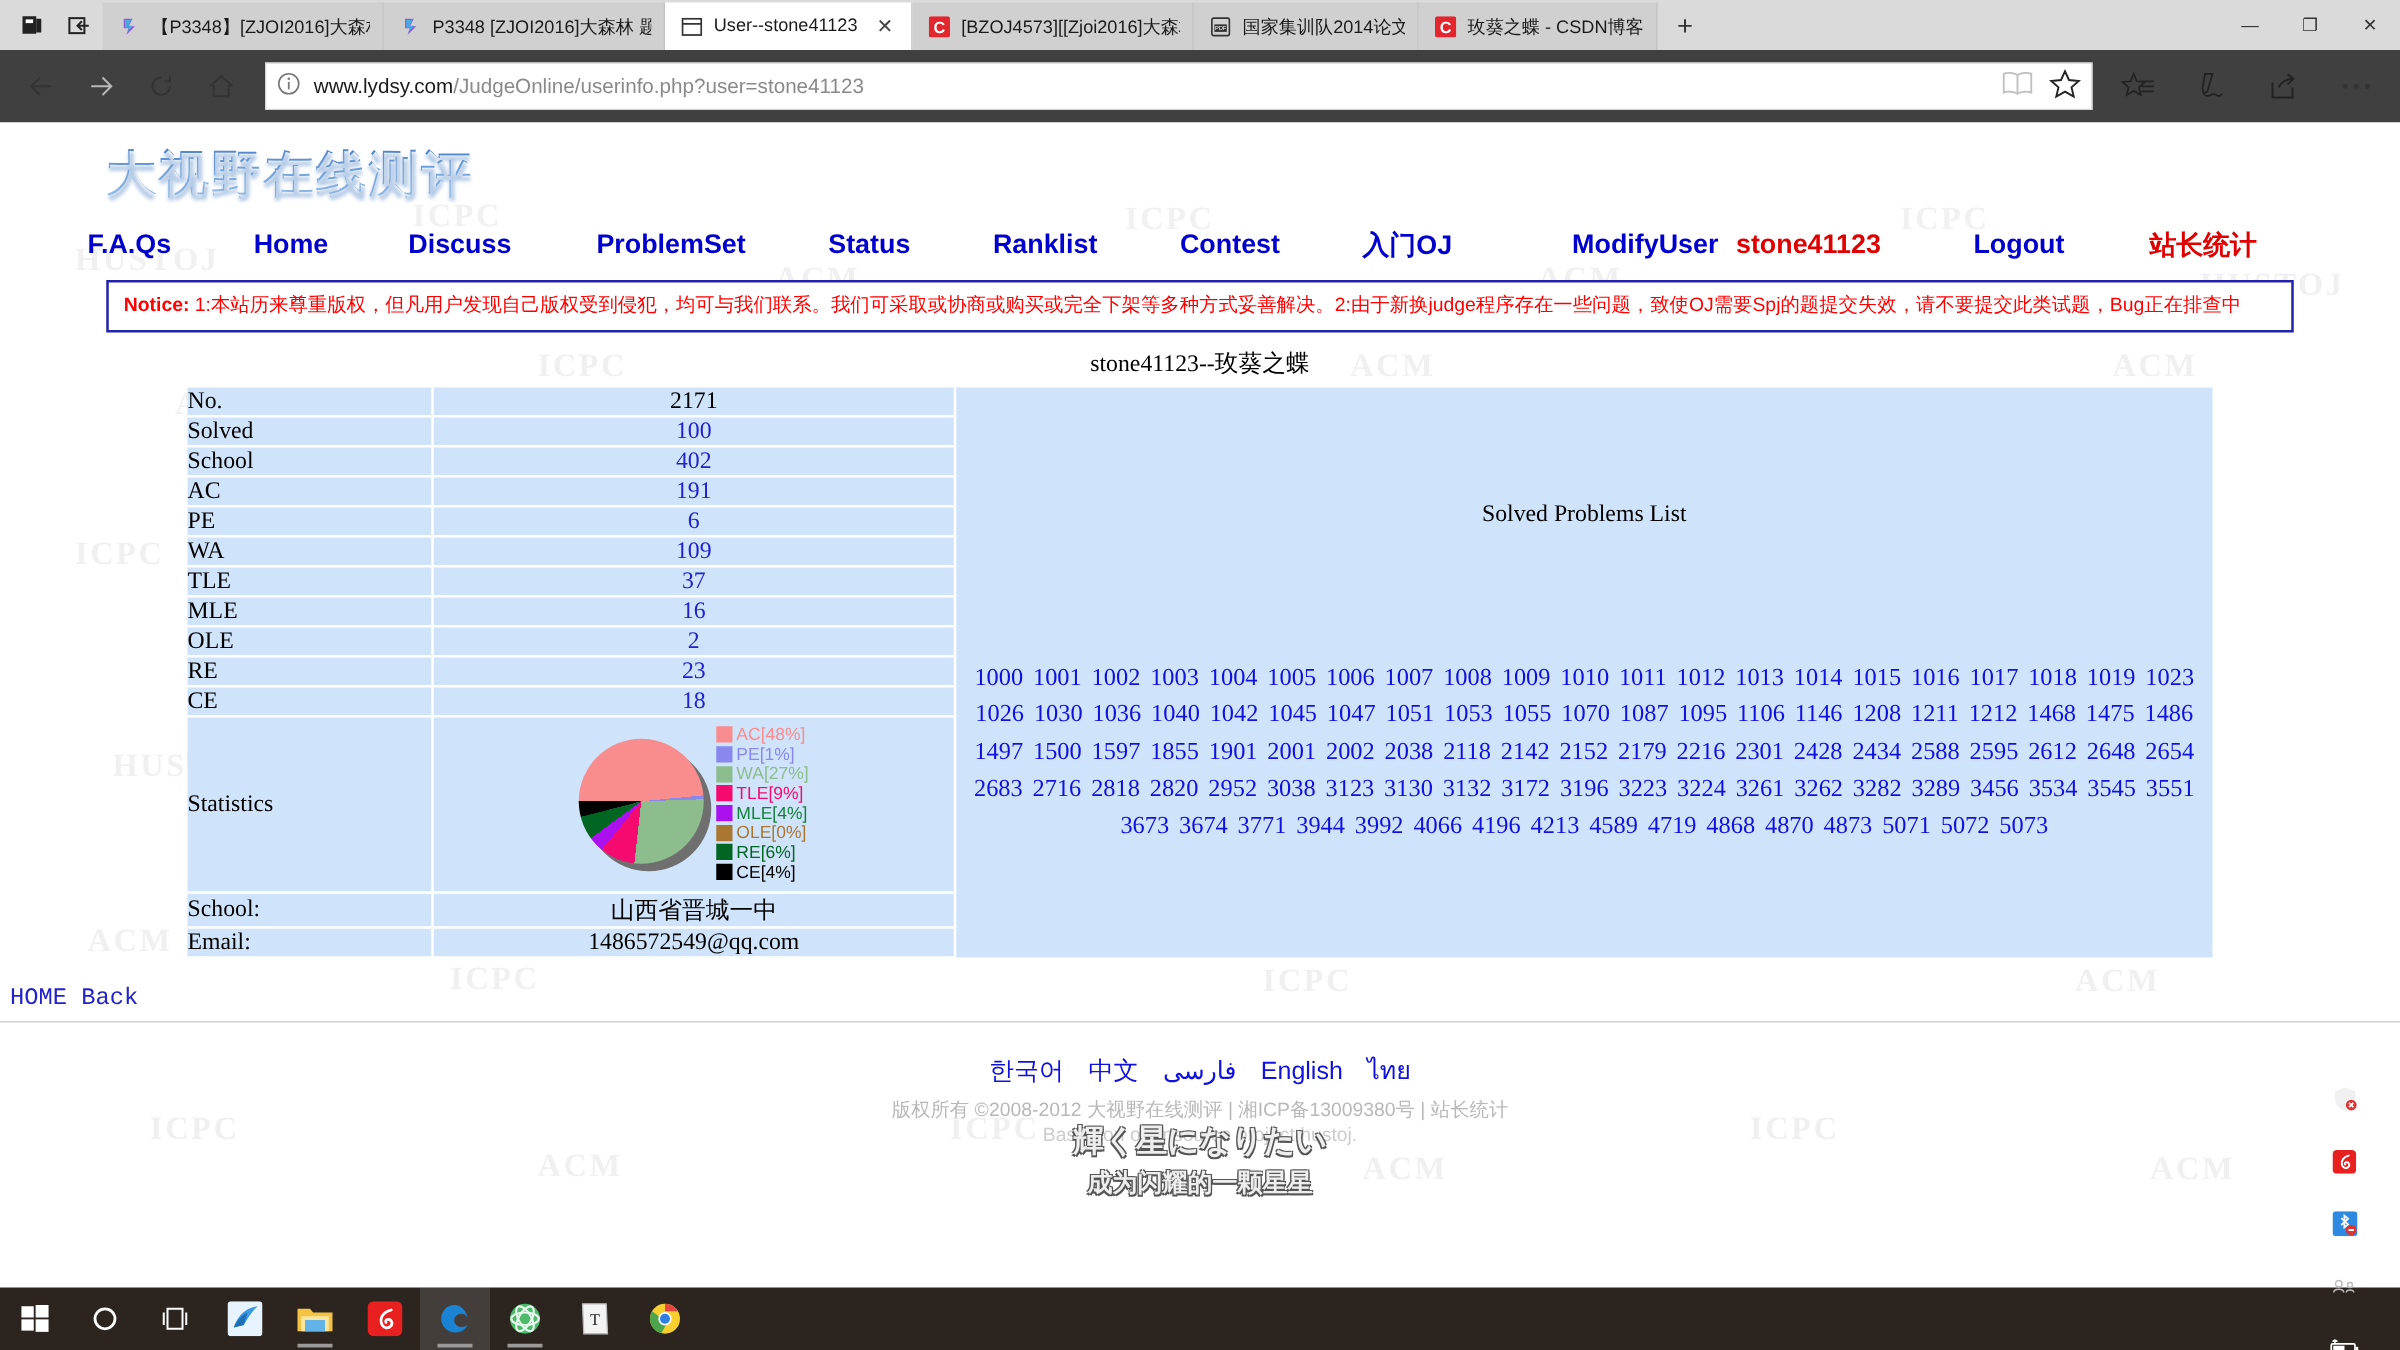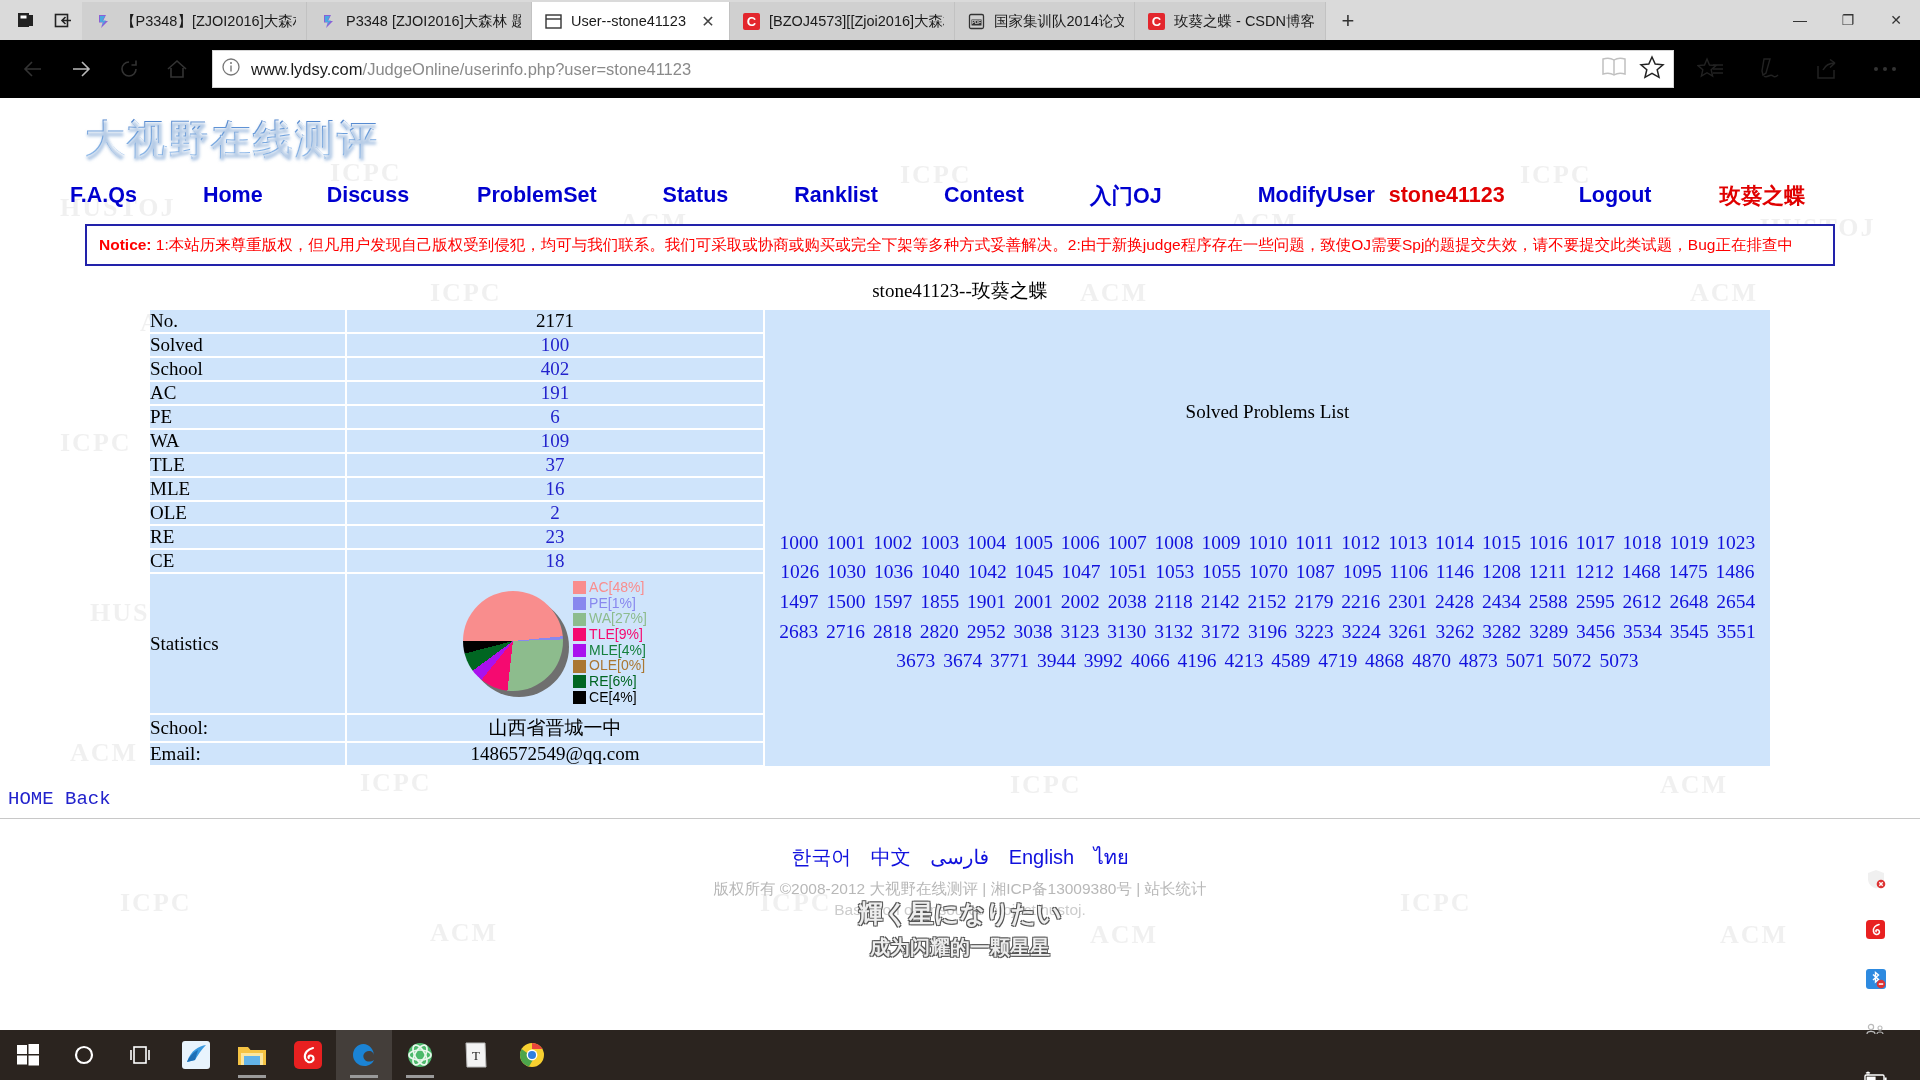--- a/index.html
+++ b/index.html
@@ -28,21 +28,21 @@
   .tab.active { background:#ffffff; }
   .tab .favicon { width:19px; height:19px; flex:0 0 19px; display:flex; align-items:center; justify-content:center; }
   .tab .ttl {
     white-space:nowrap; overflow:hidden; text-overflow:clip; flex:1 1 auto;
     font-size:14.5px;
   }
   .tab .xbtn { width:22px; height:22px; flex:0 0 22px; display:flex; align-items:center; justify-content:center; color:#444; font-size:16px; }
   .newtab { width:44px; height:38px; display:flex; align-items:center; justify-content:center; font-size:22px; color:#333; font-weight:300;}
   .wincontrols { position:absolute; right:0; top:0; height:40px; display:flex; }
   .wincontrols div { width:48px; height:40px; display:flex; align-items:center; justify-content:center; color:#333; font-size:14px;}
-  .navbar { height:58px; background:#000000; display:flex; align-items:center; padding:0 10px; gap:2px; }
+  .navbar { height:58px; background:#404040; display:flex; align-items:center; padding:0 10px; gap:2px; }
   .navbtn { width:46px; height:46px; display:flex; align-items:center; justify-content:center; color:#333; }
   .navbtn.dim { color:#b9b9b9; }
   .urlbar {
     flex:1 1 auto; height:38px; background:#fff; border:1px solid #d6d6d6;
     margin-left:10px; margin-right:10px; display:flex; align-items:center;
     padding:0 8px; gap:10px;
   }
   .urlbar .utext { font-size:16.5px; color:#1a1a1a; white-space:nowrap; }
   .urlbar .utext .dim { color:#8a8a8a; }
   .urlbar .right-icons { margin-left:auto; display:flex; gap:12px; align-items:center; }
@@ -392,21 +392,21 @@
         <a href="#">Contest</a>
           <span class="sp" style="width:66px"></span>
         <a href="#">入门OJ</a>
           <span class="sp" style="width:96px"></span>
         <a href="#">ModifyUser</a>
           <span class="sp" style="width:14px"></span>
         <a href="#" class="red">stone41123</a>
           <span class="sp" style="width:74px"></span>
         <a href="#">Logout</a>
           <span class="sp" style="width:68px"></span>
-        <a href="#" class="red">玫葵之蝶</a>
+        <a href="#" class="red">站长统计</a>
       </div>
 
       <div class="notice">
         <b>Notice:</b>
         <span>1:本站历来尊重版权，但凡用户发现自己版权受到侵犯，均可与我们联系。我们可采取或协商或购买或完全下架等多种方式妥善解决。2:由于新换judge程序存在一些问题，致使OJ需要Spj的题提交失效，请不要提交此类试题，Bug正在排查中</span>
       </div>
 
       <div class="usertitle">stone41123--玫葵之蝶</div>
 
       <table class="maintable">

